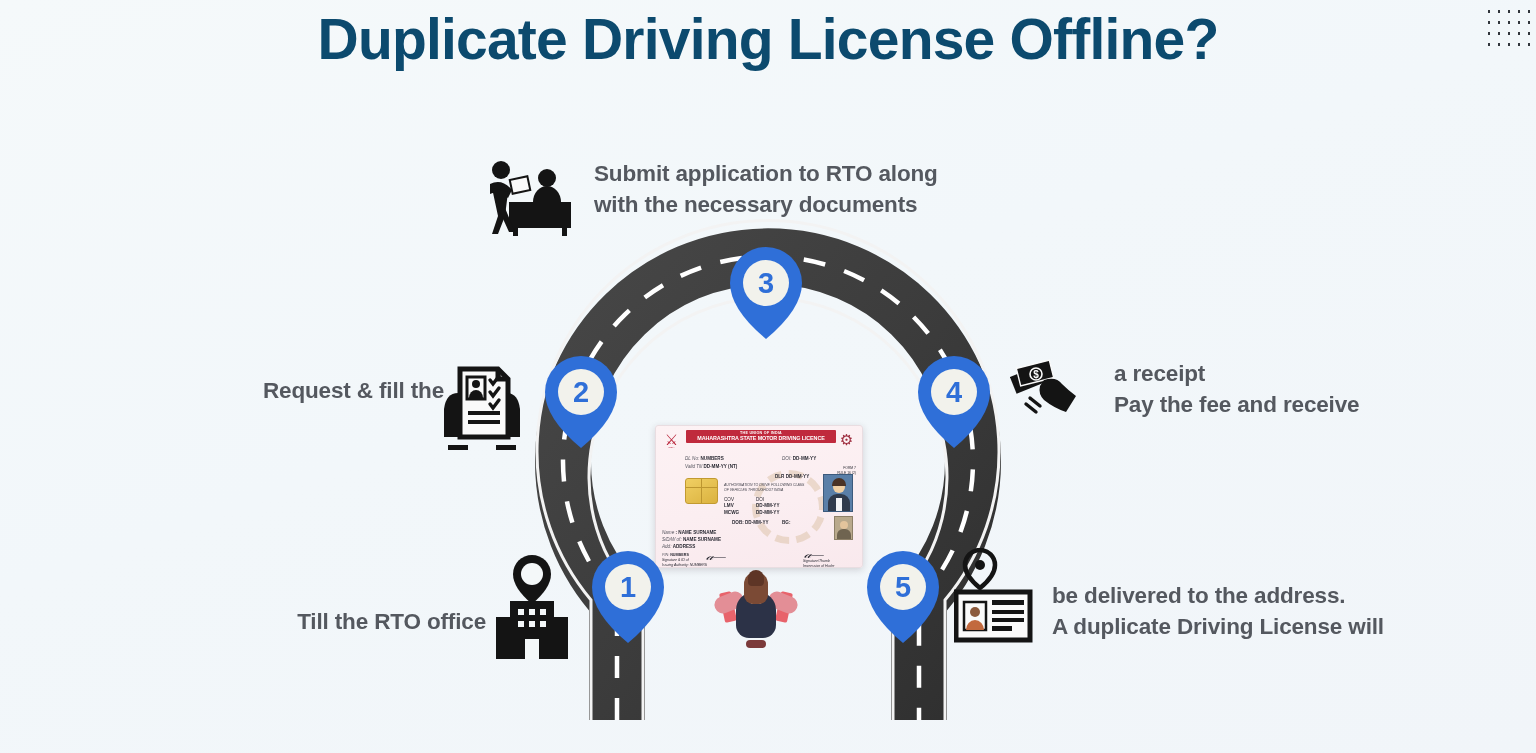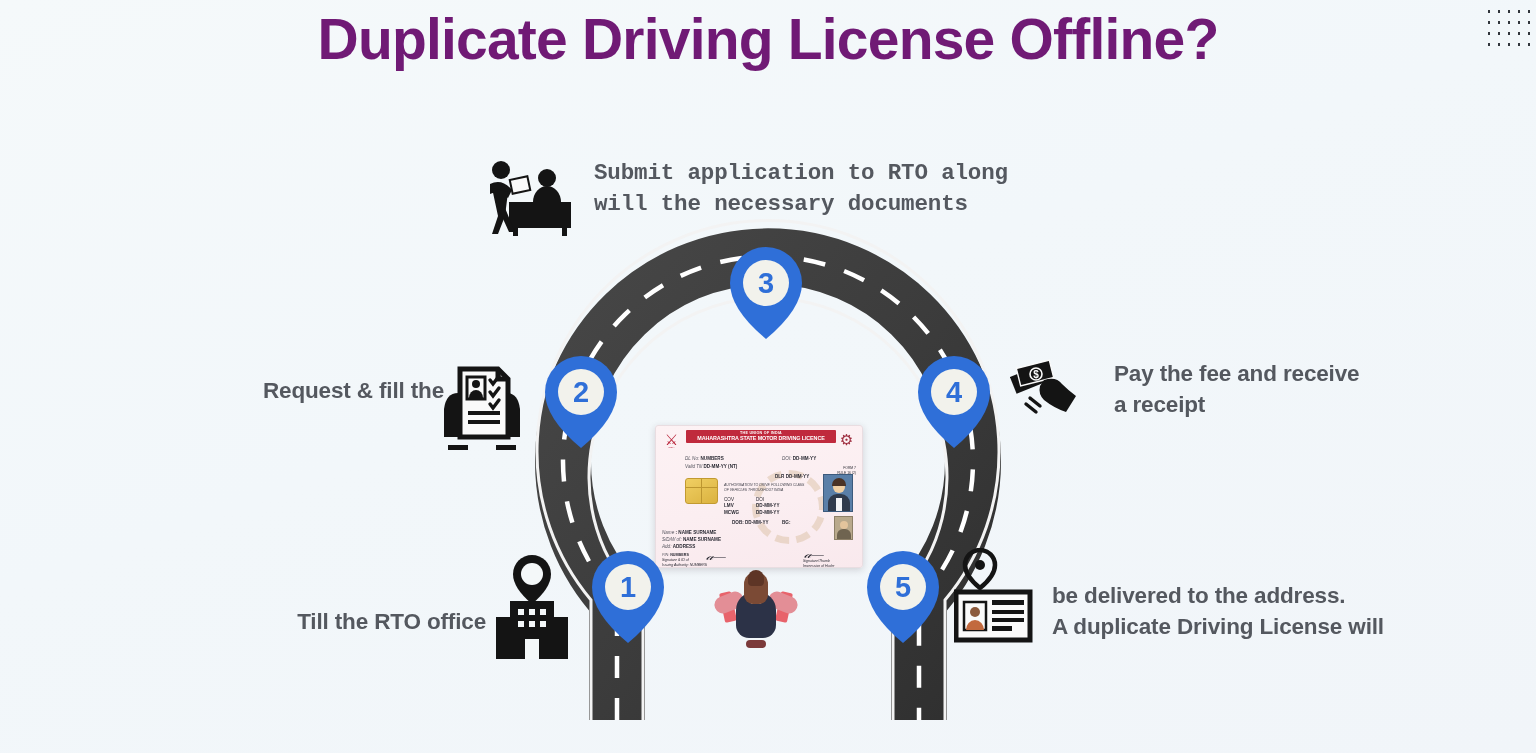--- a/index.html
+++ b/index.html
@@ -43,21 +43,21 @@
     display: block;
     font-size: 50px;
     font-weight: bold;
     color: #3f4145;
     letter-spacing: -0.6px;
   }
   #heading .line2 {
     display: block;
     font-size: 57px;
     font-weight: bold;
-    color: #701a75;
+    color: #0c4a6e;
     letter-spacing: -0.8px;
     margin-top: 4px;
   }
 
   
   #road-stage {
     position: absolute;
     left: 0;
     top: 0;
     width: 1536px;
@@ -440,23 +440,23 @@
     <path d="M50 44 a14 16 0 0 1 28 0 z" fill="#141414"></path>
 
     <circle cx="18" cy="12" r="9" fill="#141414"></circle>
     <path d="M7 26 q12 -6 22 6 l-4 8 q-10 -8 -18 -4 z" fill="#141414"></path>
     <path d="M9 30 l6 28 -6 18 h6 l7 -18 3 -24 z" fill="#141414"></path>
     <path d="M16 52 l10 22 h6 l-10 -24 z" fill="#141414"></path>
 
     <rect x="28" y="20" width="18" height="14" fill="#fafafa" stroke="#141414" stroke-width="2" transform="rotate(-12 37 27)"></rect>
   </svg>
 </div>
-<div class="step-text" style="left:594px; top:158px; width:460px;font-family:Liberation Mono, monospace;">
+<div class="step-text" style="left:594px; top:158px; width:460px;">
   <div>Submit application to RTO along</div>
-  <div>will the necessary documents</div>
+  <div>with the necessary documents</div>
 </div>
 
 <div class="step-text" style="left:134px; top:375px; width:310px; text-align:right;">
   <div>Request &amp; fill the</div>
 </div>
 <div class="step-icon" style="left:440px; top:365px; width:84px; height:92px;">
   <svg viewBox="0 0 84 92" width="84" height="92">
 
     <path d="M20 4 h38 l10 10 v58 h-48 z" fill="#fafafa" stroke="#141414" stroke-width="5"></path>
     <path d="M58 4 v10 h10" fill="none" stroke="#141414" stroke-width="5"></path>
@@ -486,22 +486,22 @@
     <rect x="8" y="6" width="34" height="18" fill="#141414" stroke="#fafafa" stroke-width="1.4" transform="rotate(-14 25 15)"></rect>
     <circle cx="26" cy="16" r="6" fill="none" stroke="#fafafa" stroke-width="1.6"></circle>
     <text x="26" y="20" font-size="10" font-weight="bold" fill="#fafafa" text-anchor="middle" font-family="Liberation Sans, sans-serif">$</text>
 
     <path d="M34 22 q12 -4 18 4 q6 6 14 12 l-10 16 q-12 -4 -22 -12 q-6 -6 -4 -14 z" fill="#141414"></path>
     <path d="M20 40 l10 8" stroke="#141414" stroke-width="3.4" stroke-linecap="round"></path>
     <path d="M16 46 l10 8" stroke="#141414" stroke-width="3.4" stroke-linecap="round"></path>
   </svg>
 </div>
 <div class="step-text" style="left:1114px; top:358px; width:380px;">
+  <div>a receipt</div>
   <div>Pay the fee and receive</div>
-  <div>a receipt</div>
 </div>
 
 <div class="step-text" style="left:196px; top:606px; width:290px; text-align:right;">Till the RTO office</div>
 <div class="step-icon" style="left:492px; top:553px; width:80px; height:108px;">
   <svg viewBox="0 0 80 108" width="80" height="108">
 
     <path d="M40 2 a19 19 0 0 1 19 19 q0 14 -19 30 q-19 -16 -19 -30 a19 19 0 0 1 19 -19 z" fill="#141414"></path>
     <circle cx="40" cy="21" r="11" fill="#f4f8f9"></circle>
 
     <rect x="18" y="48" width="44" height="58" fill="#141414"></rect>

